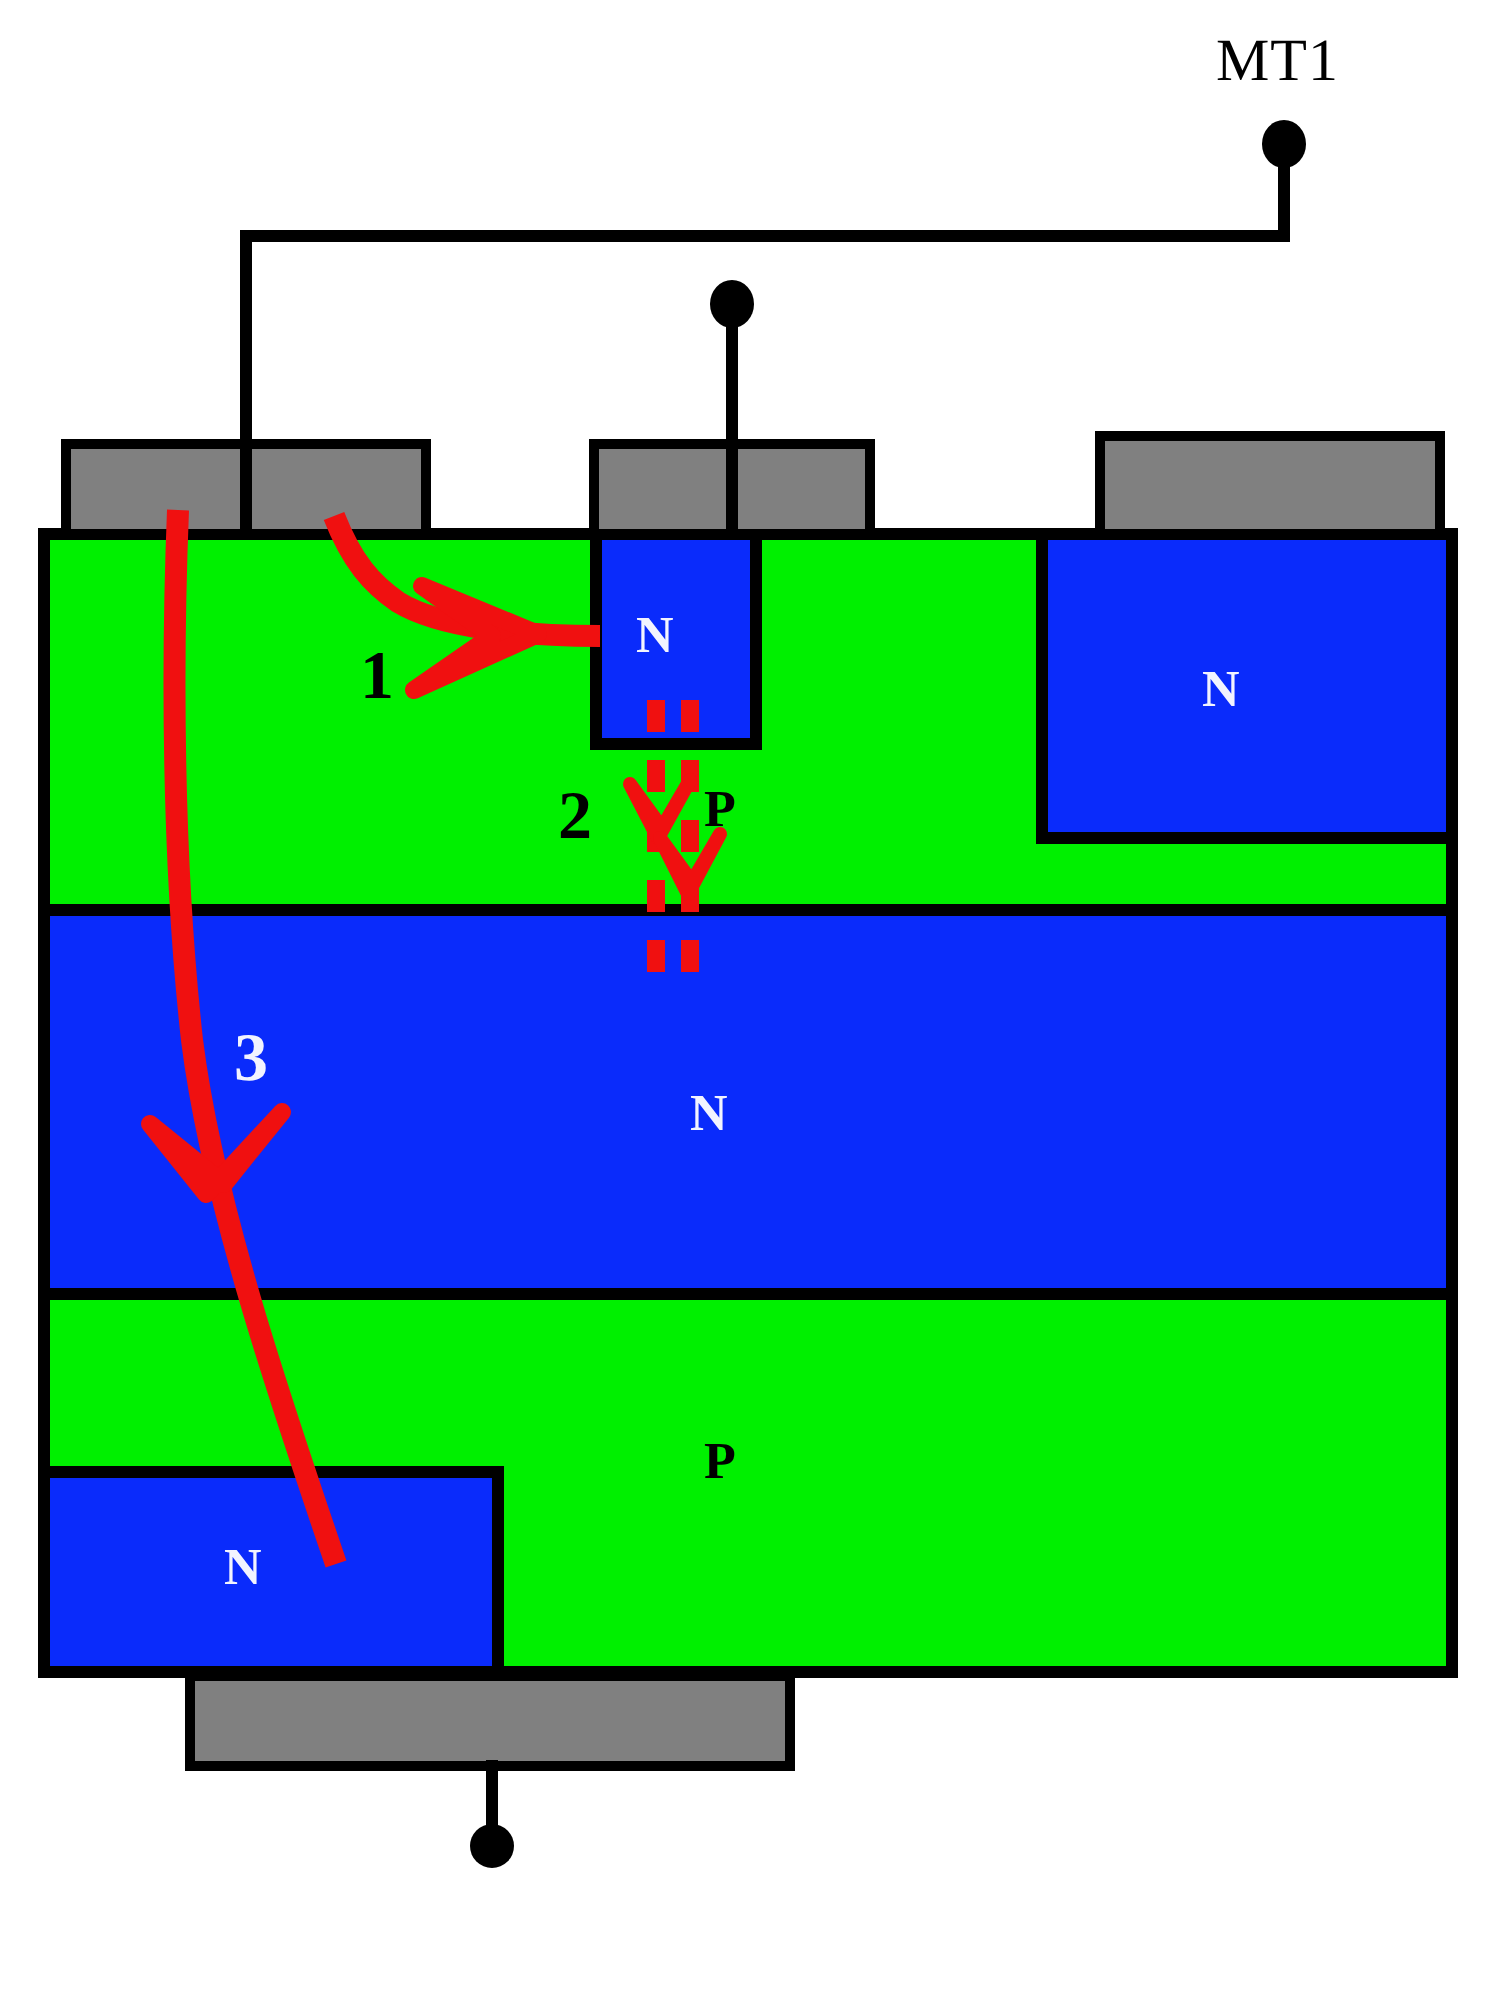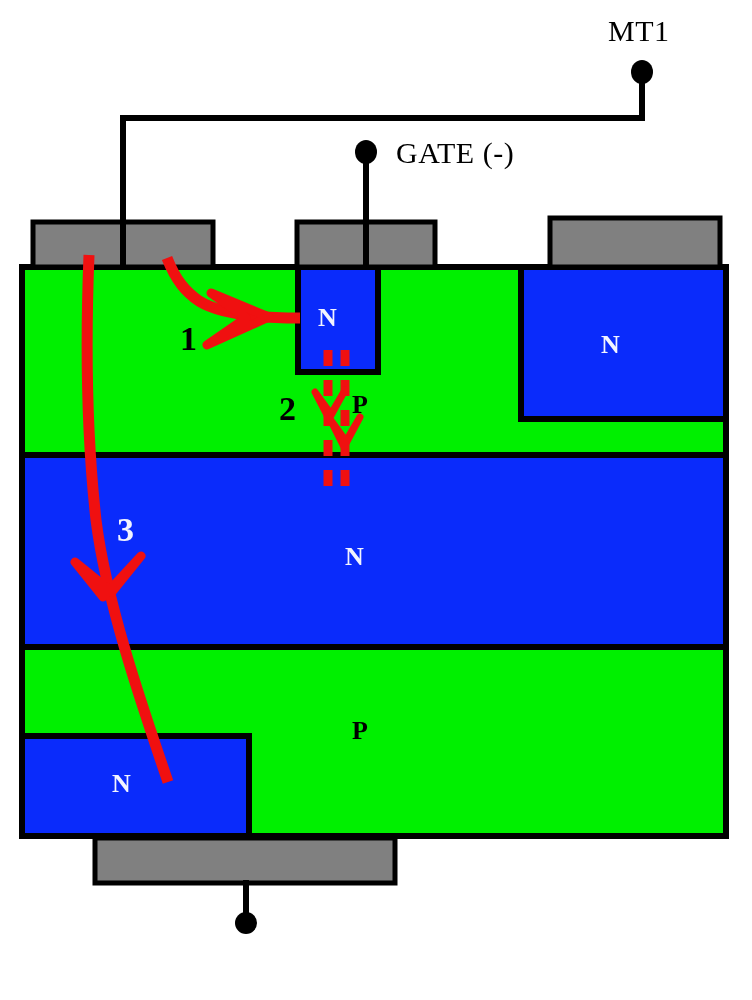--- a/index.html
+++ b/index.html
@@ -95,21 +95,20 @@
 
     <g>
       <line x1="328" y1="350" x2="328" y2="490" stroke="#f01010" stroke-width="9" stroke-dasharray="16 14" stroke-linecap="butt"></line>
       <line x1="345" y1="350" x2="345" y2="490" stroke="#f01010" stroke-width="9" stroke-dasharray="16 14" stroke-linecap="butt"></line>
       <path d="M 315 392 L 329 419 L 345 390 L 331 414 Z" fill="#f01010" stroke="#f01010" stroke-width="7" stroke-linejoin="round"></path>
       <path d="M 330 419 L 344 447 L 360 417 L 346 441 Z" fill="#f01010" stroke="#f01010" stroke-width="7" stroke-linejoin="round"></path>
     </g>
   </svg>
 
   <div class="term-label" style="left:608px;top:16px;">MT1</div>
-  <div class="term-label" style="left:396px;top:138px;">GATE (-)</div>
 
   <div class="region-label lbl-white" style="left:318px;top:305px;font-size:26px;">N</div>
 
   <div class="region-label lbl-white" style="left:601px;top:332px;font-size:26px;">N</div>
 
   <div class="region-label lbl-black" style="left:352px;top:392px;font-size:26px;">P</div>
 
   <div class="region-label lbl-white" style="left:345px;top:544px;font-size:26px;">N</div>
 
   <div class="region-label lbl-black" style="left:352px;top:718px;font-size:26px;">P</div>

